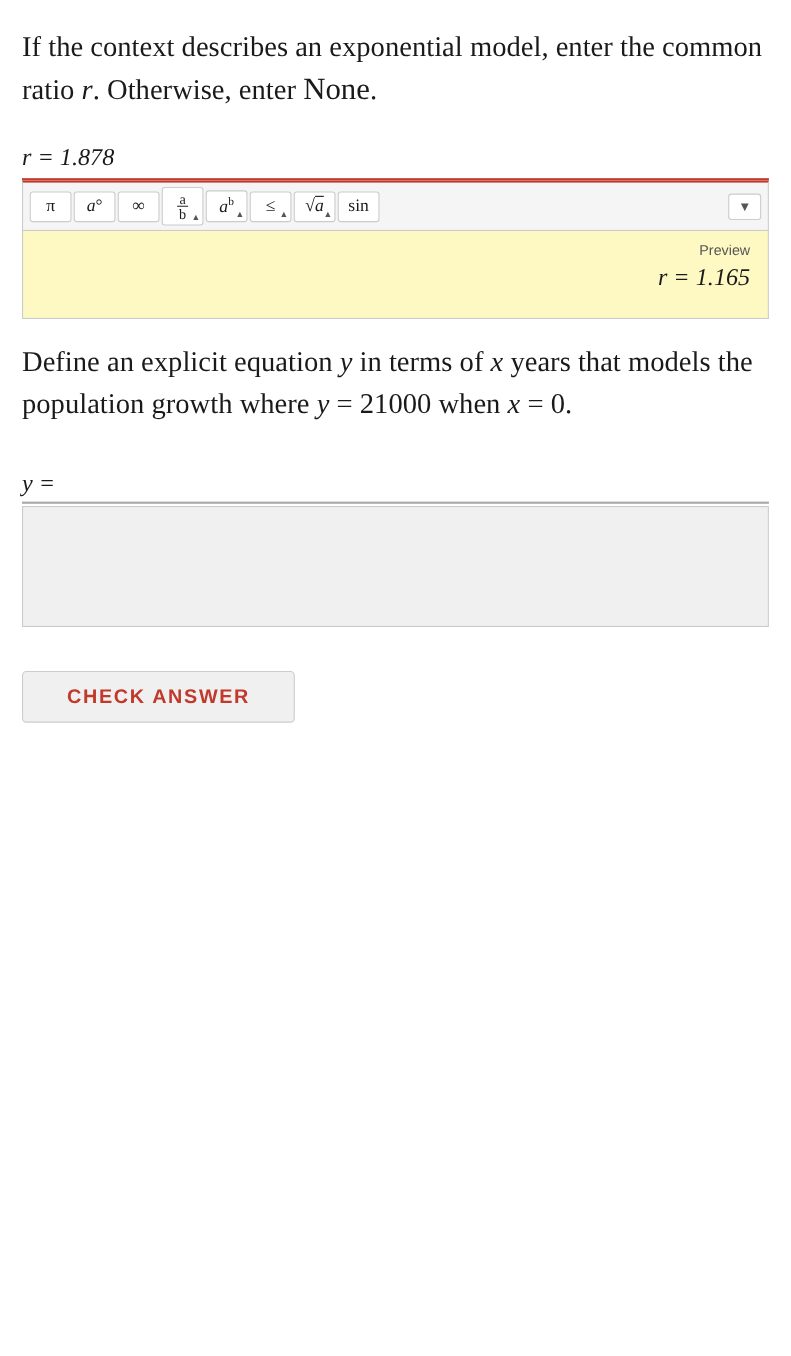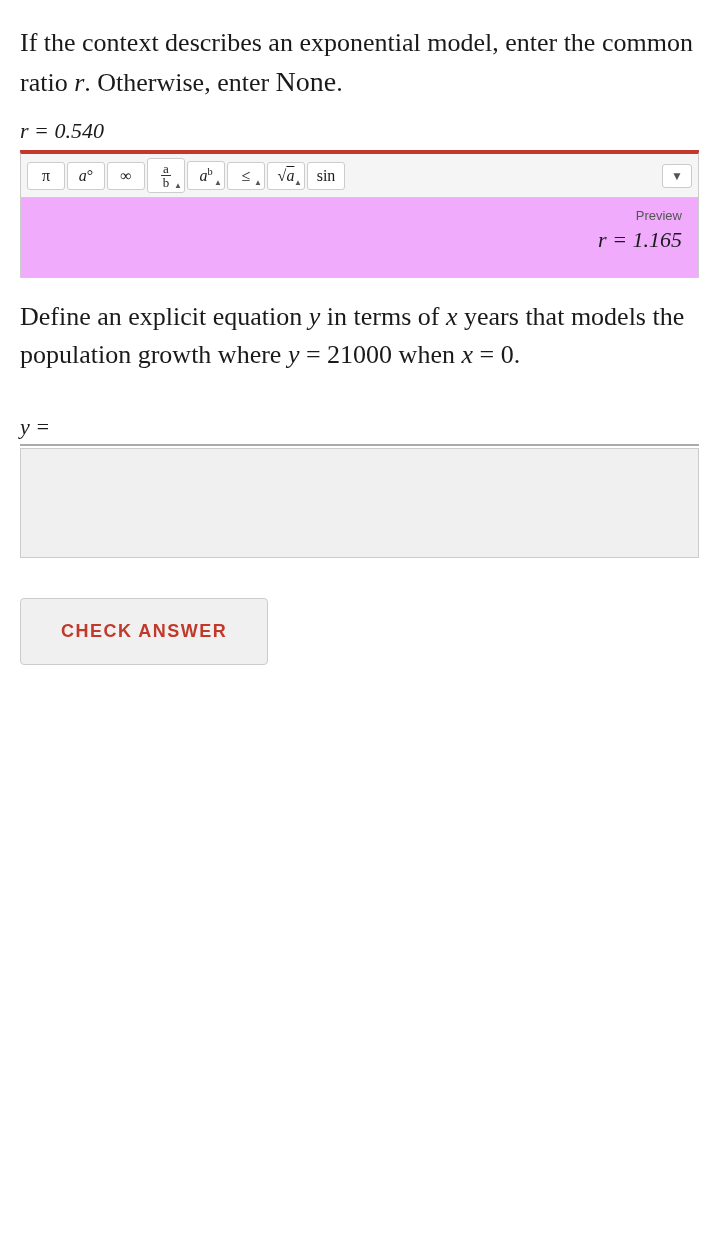--- a/index.html
+++ b/index.html
@@ -9,21 +9,21 @@
       background: #ffffff;
       width: 719px;
       min-height: 1233px;
       padding: 24px 20px;
       color: #1a1a1a;
     }
 
     .question-text {
       font-size: 26px;
       line-height: 1.45;
-      margin-bottom: 12px;
+      margin-bottom: 24px;
     }
 
     .question-text .none-word {
       font-family: Georgia, serif;
       font-size: 28px;
     }
 
     .answer-section {
       margin-bottom: 0;
     }
@@ -82,21 +82,21 @@
       padding: 4px 8px;
       font-size: 12px;
       cursor: pointer;
       color: #555;
       margin-left: auto;
     }
 
     .preview-box {
       border: 1px solid #ccc;
       border-top: none;
-      background: #f0abfc;
+      background: #fef9c3;
       padding: 10px 16px 16px 4px;
       min-height: 80px;
     }
 
     .preview-label {
       font-family: Arial, sans-serif;
       font-size: 13px;
       color: #555;
       text-align: right;
       margin-bottom: 4px;
@@ -140,21 +140,21 @@
       background: #f0f0f0;
       min-height: 110px;
       margin-top: 2px;
       margin-bottom: 30px;
     }
 
     .check-answer-btn {
       background: #f0f0f0;
       border: 1px solid #ccc;
       border-radius: 4px;
-      padding: 22px 40px;
+      padding: 12px 40px;
       font-family: Arial, sans-serif;
       font-size: 18px;
       font-weight: bold;
       letter-spacing: 1.5px;
       color: #c0392b;
       cursor: pointer;
       text-transform: uppercase;
       margin-top: 10px;
     }
 
@@ -188,21 +188,21 @@
 
 
 <div class="question-text">
   <span>If the context describes an exponential model, enter the common ratio </span><span style="font-style:italic;">r</span><span>. Otherwise, enter </span><span class="none-word">None</span><span>.</span>
 </div>
 
 
 <div class="answer-section">
   <div class="math-input-container">
     <div class="math-input-display">
-      <span style="font-style:italic;">r</span> = <span>0.540</span>
+      <span style="font-style:italic;">r</span> = <span>1.878</span>
     </div>
   </div>
 
   <div class="math-toolbar">
     <button class="toolbar-btn">π</button>
     <button class="toolbar-btn">
       <span style="font-style:italic;">a</span>°
     </button>
     <button class="toolbar-btn">∞</button>
     <button class="toolbar-btn" style="padding: 3px 6px;">

